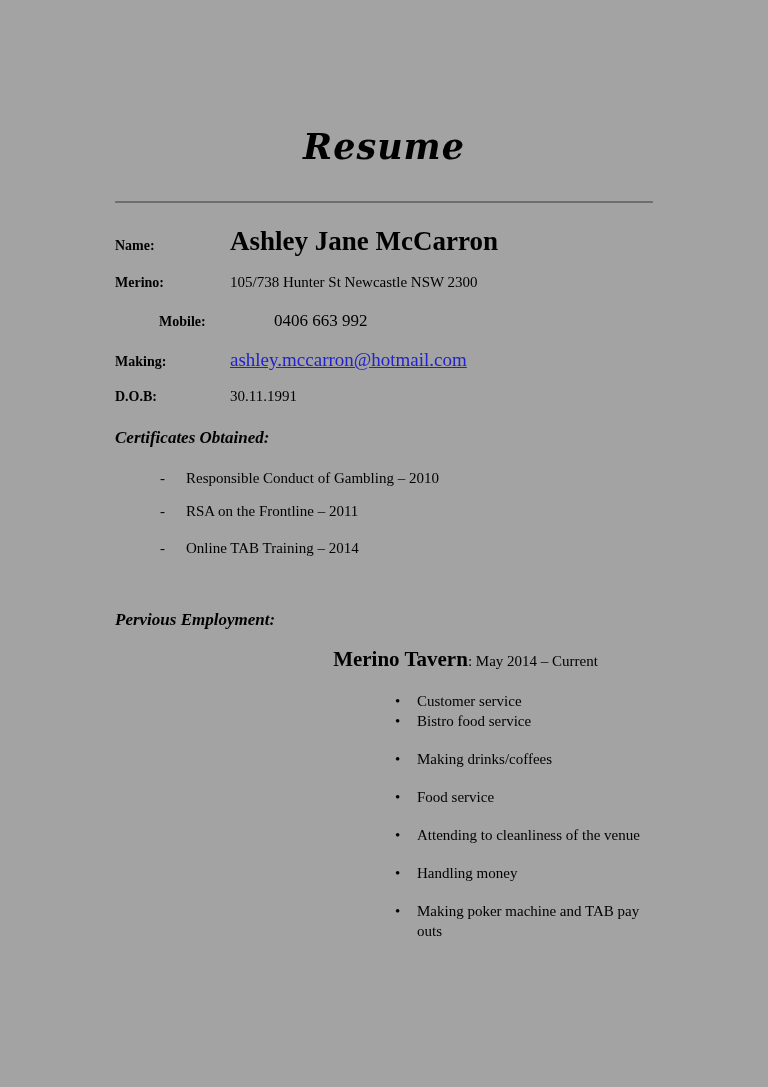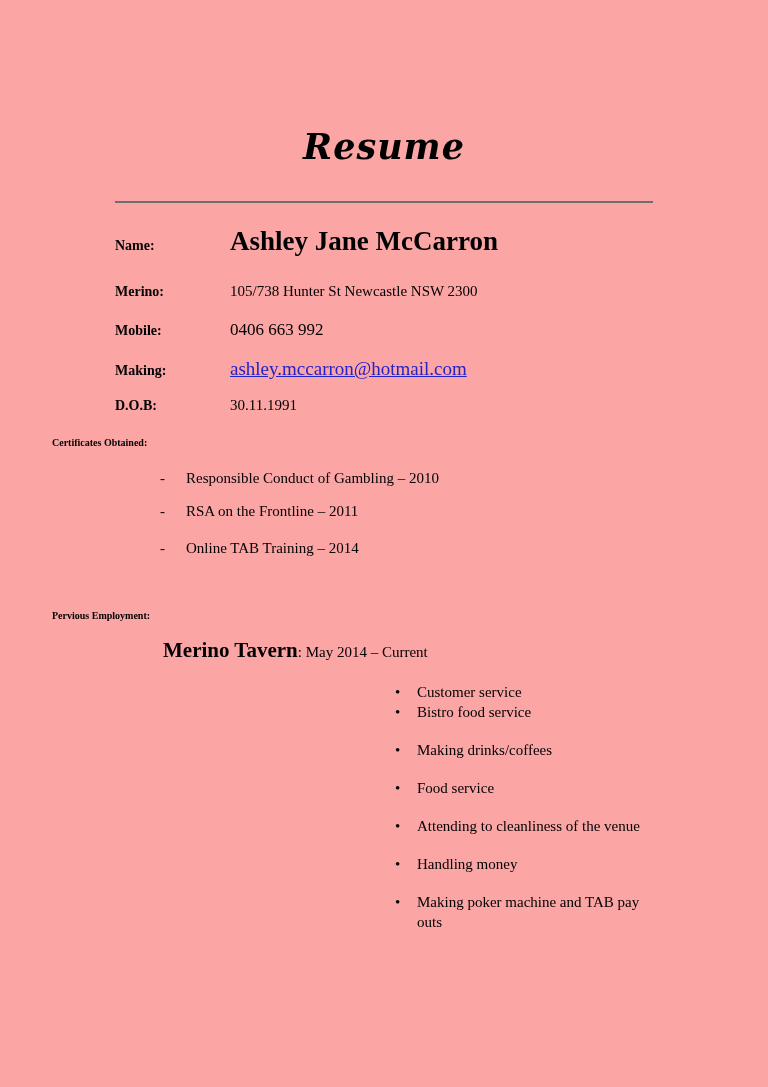--- a/index.html
+++ b/index.html
@@ -6,21 +6,21 @@
   html, body { background: #ffffff; }
   body {
     width: 768px;
     font-family: "Liberation Serif", serif;
     color: #000000;
   }
   .page {
     position: relative;
     width: 768px;
     height: 1087px;
-    background: #fca5a5;
+    background: #a3a3a3;
     overflow: hidden;
   }
   .title {
     padding-top: 126px;
     text-align: center;
     font-size: 35px;
     font-weight: bold;
     font-style: italic;
     letter-spacing: 1px;
     font-family: "DejaVu Serif", "Liberation Serif", serif;
@@ -36,34 +36,35 @@
   .row {
     display: flex;
     align-items: baseline;
   }
   .row .label {
     width: 115px;
     flex: 0 0 115px;
     font-weight: bold;
     font-size: 14px;
   }
-  .row-name    { margin-bottom: 26px; }
+  .row-name    { margin-bottom: 17px; }
   .row-address { margin-bottom: 20px; }
-  .row-mobile  { margin-bottom: 18px; }
+  .row-mobile  { margin-bottom: 18px; margin-left: 44px; }
   .row-email   { margin-bottom: 17px; }
   .row-dob     { margin-bottom: 0; }
   .val-name  { font-size: 27px; font-weight: bold; }
   .val-addr  { font-size: 15px; }
   .val-mob   { font-size: 17px; }
   .val-email { font-size: 19px; text-decoration: underline; }
   .val-dob   { font-size: 15px; }
   .section-heading {
-    margin-left: 52px;
+    margin-left: 115px;
     font-weight: bold;
-    font-size: 10px;
+    font-size: 17px;
+    font-style: italic;
   }
   .certs-heading { margin-top: 23px; }
   .dash-list {
     list-style: none;
     margin: 20px 0 0 160px;
     font-size: 15px;
     line-height: 20px;
   }
   .dash-list li {
     position: relative;
@@ -73,20 +74,21 @@
     content: "-";
     position: absolute;
     left: 0;
   }
   .dash-gap-sm { margin-top: 13px; }
   .dash-gap-md { margin-top: 17px; }
   .employment-heading { margin-top: 52px; }
   .employer-line {
     margin: 17px 0 0 163px;
     font-size: 15px;
+    text-align: center;
   }
   .employer-name {
     font-size: 21px;
     font-weight: bold;
   }
   .duties-label {
     margin: 18px 0 0 163px;
     font-size: 15px;
   }
   .bullet-list {

